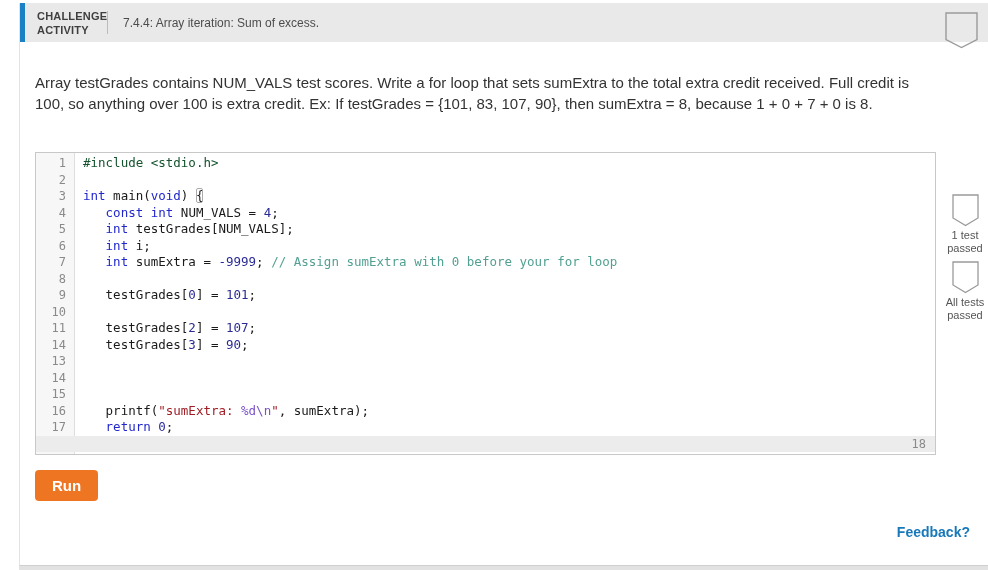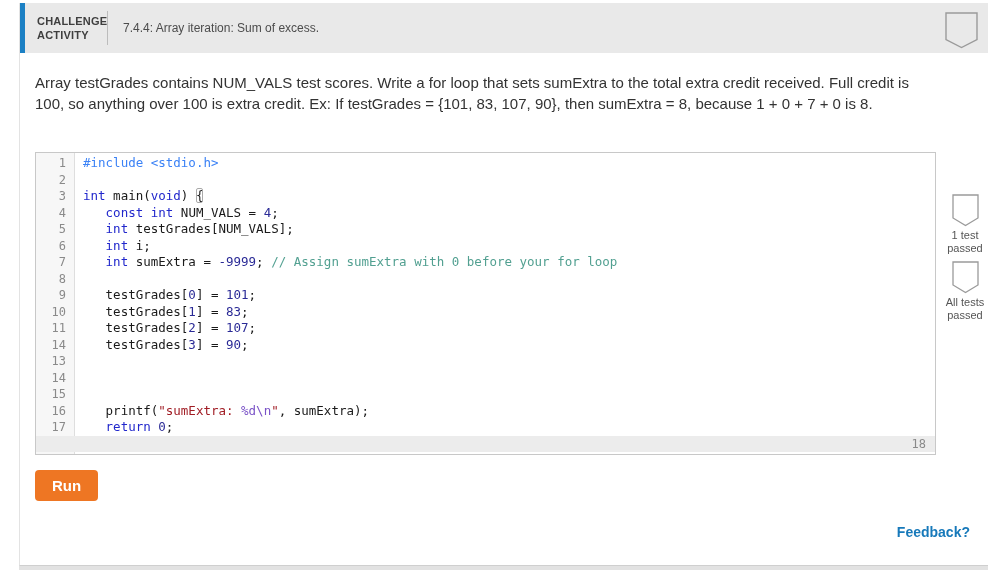--- a/index.html
+++ b/index.html
@@ -3,21 +3,21 @@
 <meta charset="utf-8">
 <style>
   html,body{margin:0;padding:0;background:#fff;}
   #screen{position:relative;width:988px;height:570px;background:#fff;overflow:hidden;
           font-family:"Liberation Sans",sans-serif;color:#333;}
   
   #card{position:absolute;left:19px;top:3px;right:0;bottom:4px;background:#fff;
         border-left:1px solid #e3e3e3;border-bottom:1px solid #cfcfcf;}
   #bottom-strip{position:absolute;left:19px;right:0;top:566px;height:4px;background:#e2e2e2;}
   
-  .hdr{position:absolute;left:0;right:0;top:0;height:50px;background:#e9e9e9;}
+  .hdr{position:absolute;left:0;right:0;top:0;height:39px;background:#e9e9e9;}
   .hdr-accent{position:absolute;left:0;top:0;bottom:0;width:5px;background:#1b80c4;}
   .hdr-badge{position:absolute;left:17px;top:50%;transform:translateY(-50%);
              font-size:11px;font-weight:bold;color:#3f3f3f;line-height:14px;letter-spacing:.2px;}
   .hdr-div{position:absolute;left:87px;top:8px;bottom:8px;width:1px;background:#bcbcbc;}
   .hdr-title{position:absolute;left:103px;top:50%;transform:translateY(-50%);
              font-size:12px;color:#4c4c4c;}
   .hdr-shield{position:absolute;right:10px;top:9px;}
   
   .desc{position:absolute;left:15px;top:69px;width:900px;font-size:15px;line-height:21px;color:#333;}
   
@@ -25,21 +25,21 @@
           border:1px solid #c8c8c8;background:#fff;overflow:hidden;
           font-family:"DejaVu Sans Mono","Liberation Mono",monospace;font-size:12.5px;}
   .gutter-bg{position:absolute;left:0;top:0;bottom:0;width:38px;background:#f7f7f7;border-right:1px solid #dedede;}
   .cm-lines{position:absolute;left:0;top:2px;right:0;}
   .cm-row{display:flex;height:16.5px;line-height:16.5px;white-space:pre;}
   .cm-row.active{background:#ececec;flex-direction:column;}
   .cm-gut{flex:0 0 39px;box-sizing:border-box;text-align:right;padding-right:9px;color:#8a8a8a;font-size:12px;}
   .cm-code{padding-left:8px;color:#1a1a1a;}
   .tk-kw{color:#2127cc;}
   .tk-num{color:#2a2a96;}
-  .tk-meta{color:#3b82f6;}
+  .tk-meta{color:#14532d;}
   .tk-str{color:#a11d25;}
   .tk-fmt{color:#7a52c7;}
   .tk-com{color:#52a091;}
   .tk-pl{color:#1a1a1a;}
   .tk-bracket{outline:1px solid #a9a9a9;outline-offset:-1px;border-radius:2px;}
   .caret{display:inline-block;width:1px;height:13px;background:#111;vertical-align:-2px;}
   
   .tests{position:absolute;left:921px;top:151px;width:48px;text-align:center;margin-top:40px;}
   .test-badge{margin-bottom:7px;}
   .test-badge svg{display:block;margin:0 auto 2px auto;}
@@ -79,21 +79,21 @@
       <div class="cm-lines" id="cm-lines">
           <div class="cm-row"><span class="cm-gut">1</span><span class="cm-code"><span class="tk-meta">#include &lt;stdio.h&gt;</span></span></div>
           <div class="cm-row"><span class="cm-gut">2</span><span class="cm-code"></span></div>
           <div class="cm-row"><span class="cm-gut">3</span><span class="cm-code"><span class="tk-kw">int</span><span class="tk-pl"> main(</span><span class="tk-kw">void</span><span class="tk-pl">) </span><span class="tk-bracket">{</span></span></div>
           <div class="cm-row"><span class="cm-gut">4</span><span class="cm-code"><span class="tk-pl">   </span><span class="tk-kw">const</span><span class="tk-pl"> </span><span class="tk-kw">int</span><span class="tk-pl"> NUM_VALS = </span><span class="tk-num">4</span><span class="tk-pl">;</span></span></div>
           <div class="cm-row"><span class="cm-gut">5</span><span class="cm-code"><span class="tk-pl">   </span><span class="tk-kw">int</span><span class="tk-pl"> testGrades[NUM_VALS];</span></span></div>
           <div class="cm-row"><span class="cm-gut">6</span><span class="cm-code"><span class="tk-pl">   </span><span class="tk-kw">int</span><span class="tk-pl"> i;</span></span></div>
           <div class="cm-row"><span class="cm-gut">7</span><span class="cm-code"><span class="tk-pl">   </span><span class="tk-kw">int</span><span class="tk-pl"> sumExtra = </span><span class="tk-num">-9999</span><span class="tk-pl">; </span><span class="tk-com">// Assign sumExtra with 0 before your for loop</span></span></div>
           <div class="cm-row"><span class="cm-gut">8</span><span class="cm-code"></span></div>
           <div class="cm-row"><span class="cm-gut">9</span><span class="cm-code"><span class="tk-pl">   testGrades[</span><span class="tk-num">0</span><span class="tk-pl">] = </span><span class="tk-num">101</span><span class="tk-pl">;</span></span></div>
-          <div class="cm-row"><span class="cm-gut">10</span><span class="cm-code"><span class="tk-pl">   testGrades[</span><span class="tk-num">1</span><span class="tk-pl">] = </span><span class="tk-num">83</span><span class="tk-pl">;</span></span></div>
+          <div class="cm-row"><span class="cm-gut">10</span></div>
           <div class="cm-row"><span class="cm-gut">11</span><span class="cm-code"><span class="tk-pl">   testGrades[</span><span class="tk-num">2</span><span class="tk-pl">] = </span><span class="tk-num">107</span><span class="tk-pl">;</span></span></div>
           <div class="cm-row"><span class="cm-gut">14</span><span class="cm-code"><span class="tk-pl">   testGrades[</span><span class="tk-num">3</span><span class="tk-pl">] = </span><span class="tk-num">90</span><span class="tk-pl">;</span></span></div>
           <div class="cm-row"><span class="cm-gut">13</span><span class="cm-code"></span></div>
           <div class="cm-row"><span class="cm-gut">14</span><span class="cm-code"><span class="tk-pl">   </span></span></div>
           <div class="cm-row"><span class="cm-gut">15</span><span class="cm-code"></span></div>
           <div class="cm-row"><span class="cm-gut">16</span><span class="cm-code"><span class="tk-pl">   printf(</span><span class="tk-str">"sumExtra: </span><span class="tk-fmt">%d\n</span><span class="tk-str">"</span><span class="tk-pl">, sumExtra);</span></span></div>
           <div class="cm-row"><span class="cm-gut">17</span><span class="cm-code"><span class="tk-pl">   </span><span class="tk-kw">return</span><span class="tk-pl"> </span><span class="tk-num">0</span><span class="tk-pl">;</span></span></div>
           <div class="cm-row active"><span class="cm-gut">18</span><span class="cm-code"><span class="tk-pl">}</span><span class="caret"></span></span></div>
         </div>
     </div>

